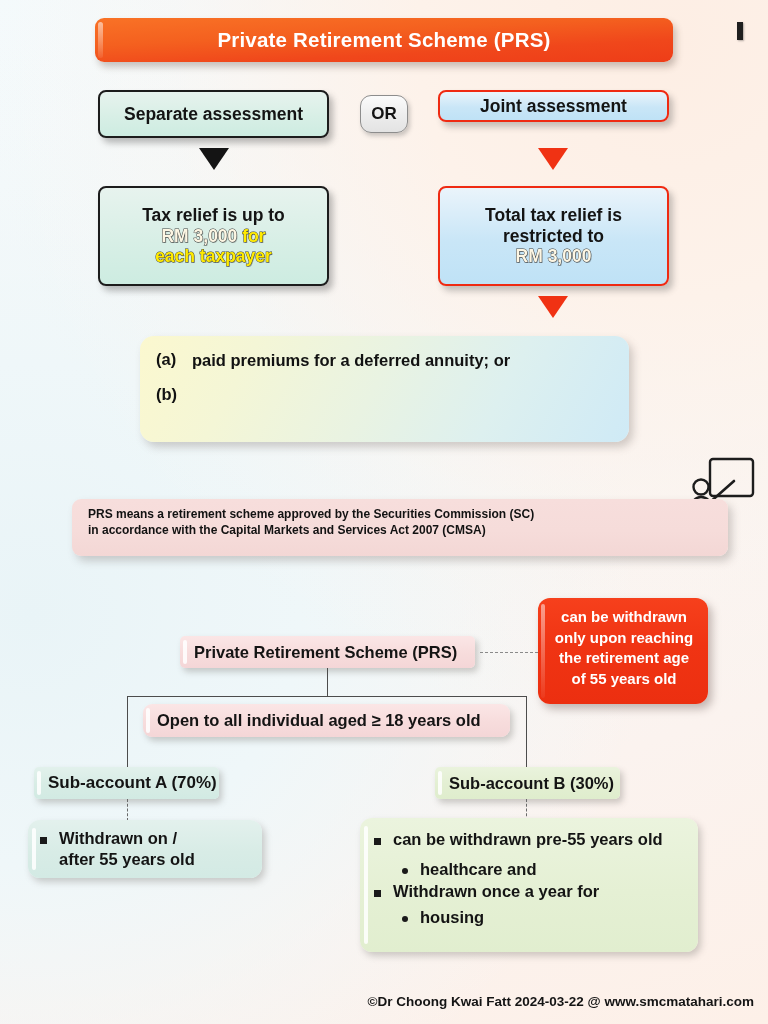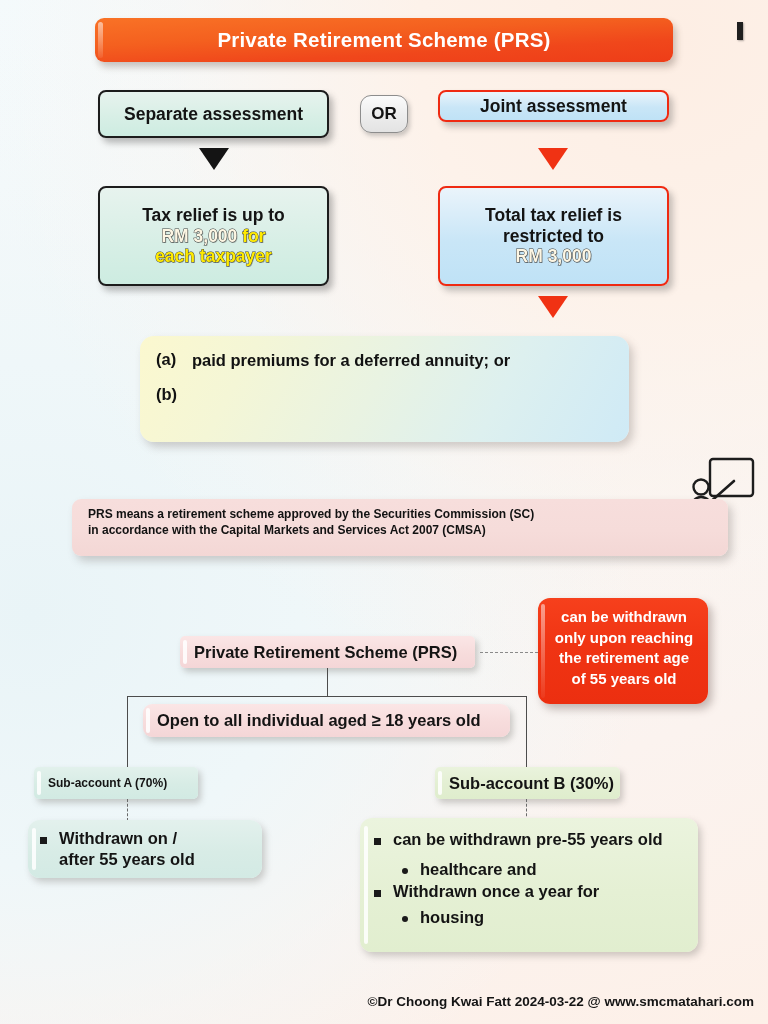--- a/index.html
+++ b/index.html
@@ -294,21 +294,21 @@
   <div class="abs conn-solid" style="left:127px; top:696px; width:400px; height:1.4px;"></div>
 
   <div class="abs conn-solid" style="left:127px; top:696px; width:1.4px; height:76px;"></div>
 
   <div class="abs conn-solid" style="left:526px; top:696px; width:1.4px; height:76px;"></div>
 
   <div class="abs tag tag-pink" style="left:143px; top:704px; width:367px; height:33px; font-size:16.5px;border-radius:9px;">
     <span>Open to all individual aged ≥ 18 years old</span>
   </div>
 
-  <div class="abs tag tag-cyan" style="left:34px; top:767px; width:164px; height:32px; font-size:12px;">
+  <div class="abs tag tag-cyan" style="left:34px; top:767px; width:185px; height:32px; font-size:17px;">
     <span>Sub-account A (70%)</span>
   </div>
 
   <div class="abs conn-v-dot" style="left:127px; top:799px; height:22px;"></div>
 
   <div class="abs bullet-panel bp-cyan" style="left:28px; top:820px; width:234px; height:58px; padding:8px 10px 0 12px; font-size:16.5px;">
     <div class="bl">
       <span class="bl-sq"></span>
       <span>
         <span class="bl-txt" style="display:block;">Withdrawn on /</span>

